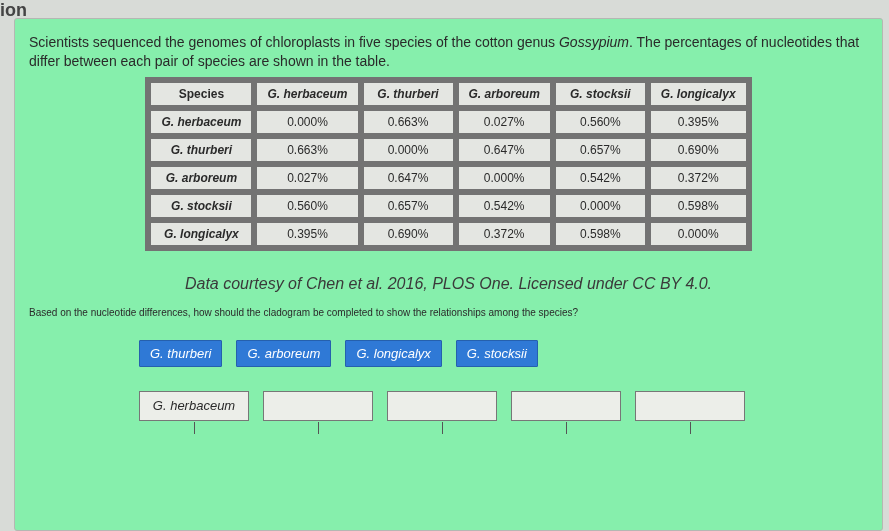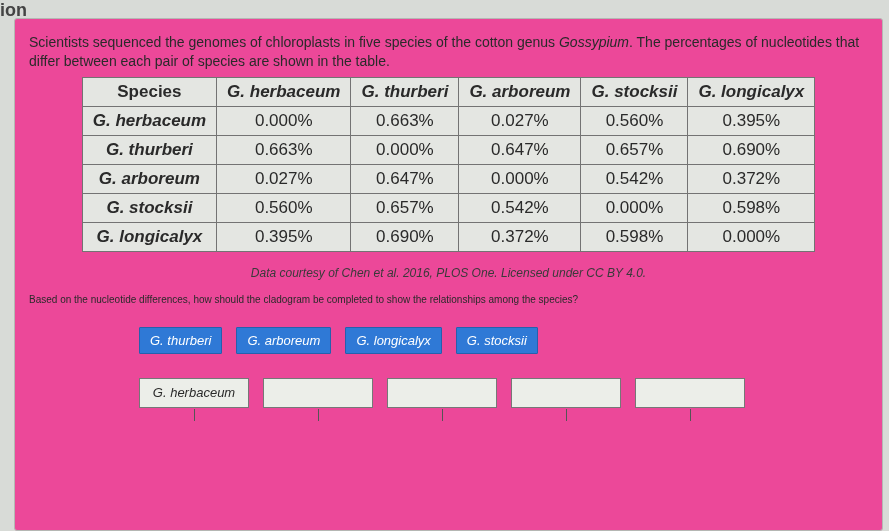--- a/index.html
+++ b/index.html
@@ -19,50 +19,50 @@
       font-size: 18px;
       font-weight: bold;
       color: #444;
     }
     .card {
       position: absolute;
       top: 18px;
       left: 14px;
       right: 6px;
       bottom: 0;
-      background: #ec4899;
+      background: #86efac;
       border: 1px solid #b5b7b3;
       border-radius: 3px;
       padding: 14px 14px 0 14px;
     }
     .intro { font-size: 14px; line-height: 1.35; margin-bottom: 6px; }
     .intro .sci { font-style: italic; }
     .tbl-title { text-align: center; font-weight: bold; font-size: 15px; margin: 4px 0 4px 0; }
     .tbl-wrap { display: flex; justify-content: center; }
     table {
       border-collapse: collapse;
       background: #e4e6e2;
     }
     th, td {
-      border: 1px solid #737373;
+      border: 6px solid #737373;
       padding: 4px 10px;
       text-align: center;
-      font-size: 17px;
+      font-size: 12px;
       min-width: 95px;
       height: 27px;
     }
     th { font-weight: bold; }
     th .sci, td.rowhead .sci { font-style: italic; }
     td.rowhead { font-weight: bold; text-align: center; }
     .credit {
       text-align: center;
       font-style: italic;
-      font-size: 12px;
+      font-size: 16px;
       color: #3a3a3a;
-      margin: 14px 0 14px 0;
+      margin: 24px 0 14px 0;
     }
     .question { font-size: 10px; margin-bottom: 22px; }
     .options { display: flex; gap: 14px; margin-left: 110px; margin-bottom: 24px; }
     .chip {
       background: #2f79d6;
       color: #fff;
       font-style: italic;
       font-size: 13px;
       padding: 5px 10px;
       border: 1px solid #2560ad;

